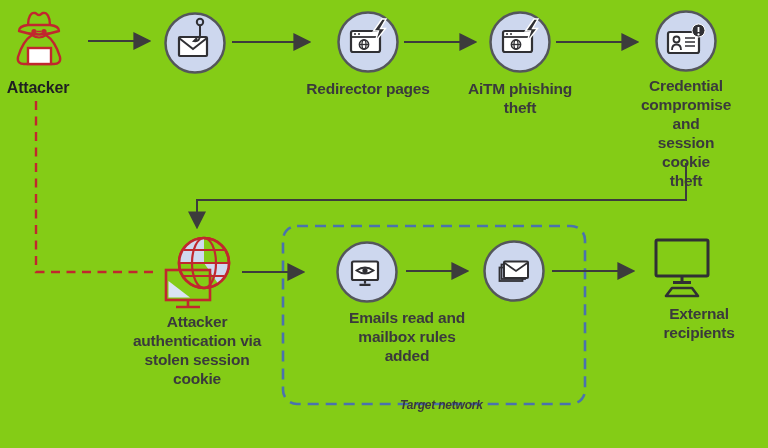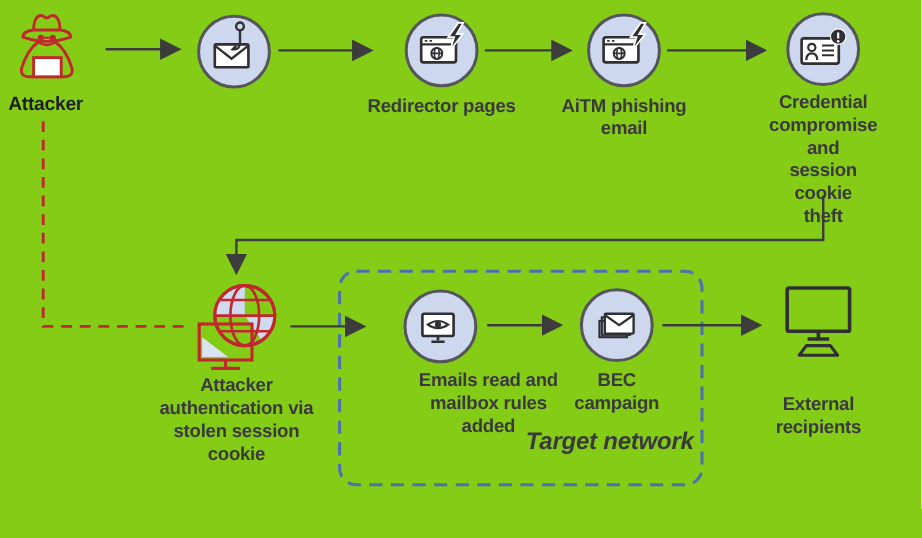--- a/index.html
+++ b/index.html
@@ -10,22 +10,22 @@
   .layer{position:absolute;left:0;top:0;width:768px;height:448px;}
   .node{position:absolute;}
   .label{
     position:absolute;transform:translateX(-50%);
     white-space:pre-line;text-align:center;
     font-size:15.5px;font-weight:600;color:var(--text,#3a3a3c);
     line-height:19px;letter-spacing:-0.2px;
   }
   .label.strong{font-weight:700;color:#1f1f22;font-size:16px;}
   .group-label{
-    position:absolute;left:400px;top:357px;width:178px;text-align:right;
-    font-style:italic;font-weight:700;font-size:20px;color:var(--text,#3a3a3c);
+    position:absolute;left:400px;top:398px;width:178px;text-align:left;
+    font-style:italic;font-weight:700;font-size:12px;color:var(--text,#3a3a3c);
     letter-spacing:-0.2px;
   }
   
   .s-dark{stroke:var(--icon-stroke,#303034);fill:none;}
   .f-dark{fill:var(--icon-stroke,#303034);}
   .s-red{stroke:var(--red,#c1272e);fill:none;}
   .f-red{fill:var(--red,#c1272e);}
   .node-circle{fill:var(--node-fill,#cdd7ee);stroke:var(--node-stroke,#54565b);stroke-width:2.5;}
   .wfill{fill:#ffffff;}
   .connector{stroke:var(--arrow,#3c3c3c);stroke-width:2;fill:none;}
@@ -104,21 +104,21 @@
       <rect class="s-dark wfill" stroke-width="2.2" x="15" y="21" width="29" height="21" rx="2"></rect>
       <path class="s-dark" stroke-width="1.8" d="M15 27 H44"></path>
       <path class="s-dark" stroke-width="1.5" d="M18 24 h2 M22 24 h2"></path>
       <circle class="s-dark" stroke-width="1.6" cx="28" cy="34.5" r="4.6"></circle>
       <path class="s-dark" stroke-width="1.3" d="M23.4 34.5 H32.6"></path>
       <ellipse class="s-dark" stroke-width="1.3" cx="28" cy="34.5" rx="2" ry="4.6"></ellipse>
       <path class="f-dark" stroke="#ffffff" stroke-width="1.4" d="M46 9 L37.5 21 L42.5 21 L39 32 L49.5 18.5 L44.5 18.5 L50 9 Z"></path>
     </svg>
   </div>
   <div class="label" style="left:520px;top:79px;">AiTM phishing
-email</div>
+theft</div>
 
   <div class="node" style="left:654px;top:9px;">
     <svg width="64" height="64" viewBox="0 0 64 64">
       <circle class="node-circle" cx="32" cy="32" r="29.5"></circle>
       <rect class="s-dark wfill" stroke-width="2.2" x="14" y="23" width="31" height="21" rx="2"></rect>
       <circle class="s-dark" stroke-width="1.8" cx="22.5" cy="30.5" r="3"></circle>
       <path class="s-dark" stroke-width="1.8" d="M18 41 Q18 35.5 22.5 35.5 Q27 35.5 27 41"></path>
       <path class="s-dark" stroke-width="1.7" d="M31 29 H41 M31 33 H41 M31 37 H41"></path>
       <circle class="f-dark" cx="44.5" cy="21.5" r="6.5" stroke="#ffffff" stroke-width="1"></circle>
       <path d="M44.5 18 V23" stroke="#ffffff" stroke-width="1.8" fill="none"></path>
@@ -163,28 +163,26 @@
 
   <div class="node" style="left:482px;top:239px;">
     <svg width="64" height="64" viewBox="0 0 64 64">
       <circle class="node-circle" cx="32" cy="32" r="29.5"></circle>
       <rect class="s-dark" stroke-width="1.8" x="17.5" y="28.5" width="23" height="13.5" fill="#bfc0c4"></rect>
       <rect class="s-dark" stroke-width="1.8" x="19.5" y="25.5" width="23.5" height="14.5" fill="#e6e7e9"></rect>
       <rect class="s-dark wfill" stroke-width="2" x="22" y="22.5" width="24" height="16.5" rx="1"></rect>
       <path class="s-dark" stroke-width="1.8" d="M22 23.5 L34 32 L46 23.5"></path>
     </svg>
   </div>
-  <div class="label" style="left:514px;top:308px;">BEC
-campaign</div>
 
   <div class="node" style="left:646px;top:236px;">
     <svg width="72" height="64" viewBox="0 0 72 64">
       <rect x="10" y="4" width="52" height="36" rx="1.5" fill="var(--node-fill,#cdd7ee)" class="s-dark" stroke-width="3"></rect>
       <path class="s-dark" stroke-width="3" d="M36 40 V46 M27 46.5 H45"></path>
       <path d="M20 60 L26 52 L46 52 L52 60 Z" fill="#dfe6f4" class="s-dark" stroke-width="2.6" stroke-linejoin="round"></path>
     </svg>
   </div>
-  <div class="label" style="left:682px;top:304px;margin-top:24px;">External
+  <div class="label" style="left:699px;top:304px;">External
 recipients</div>
 
   <div class="group-label">Target network</div>
 
 </div>
 
 </body></html>

